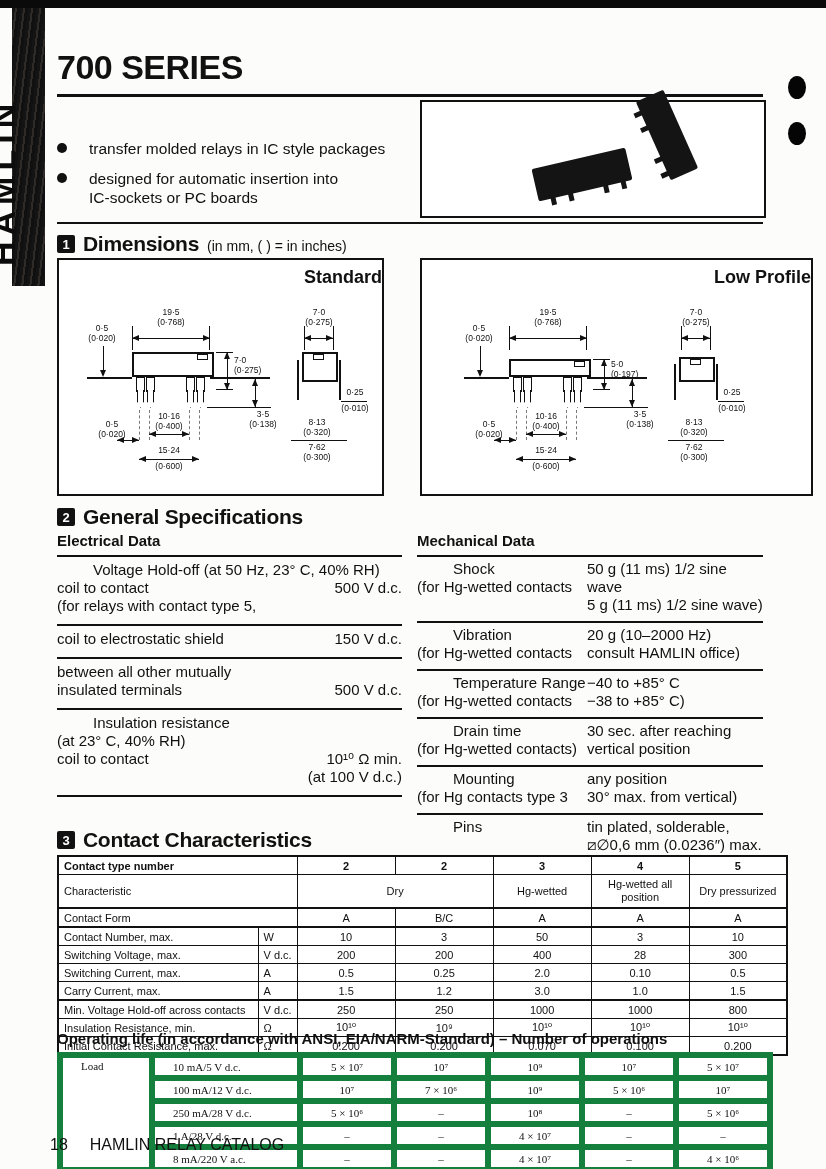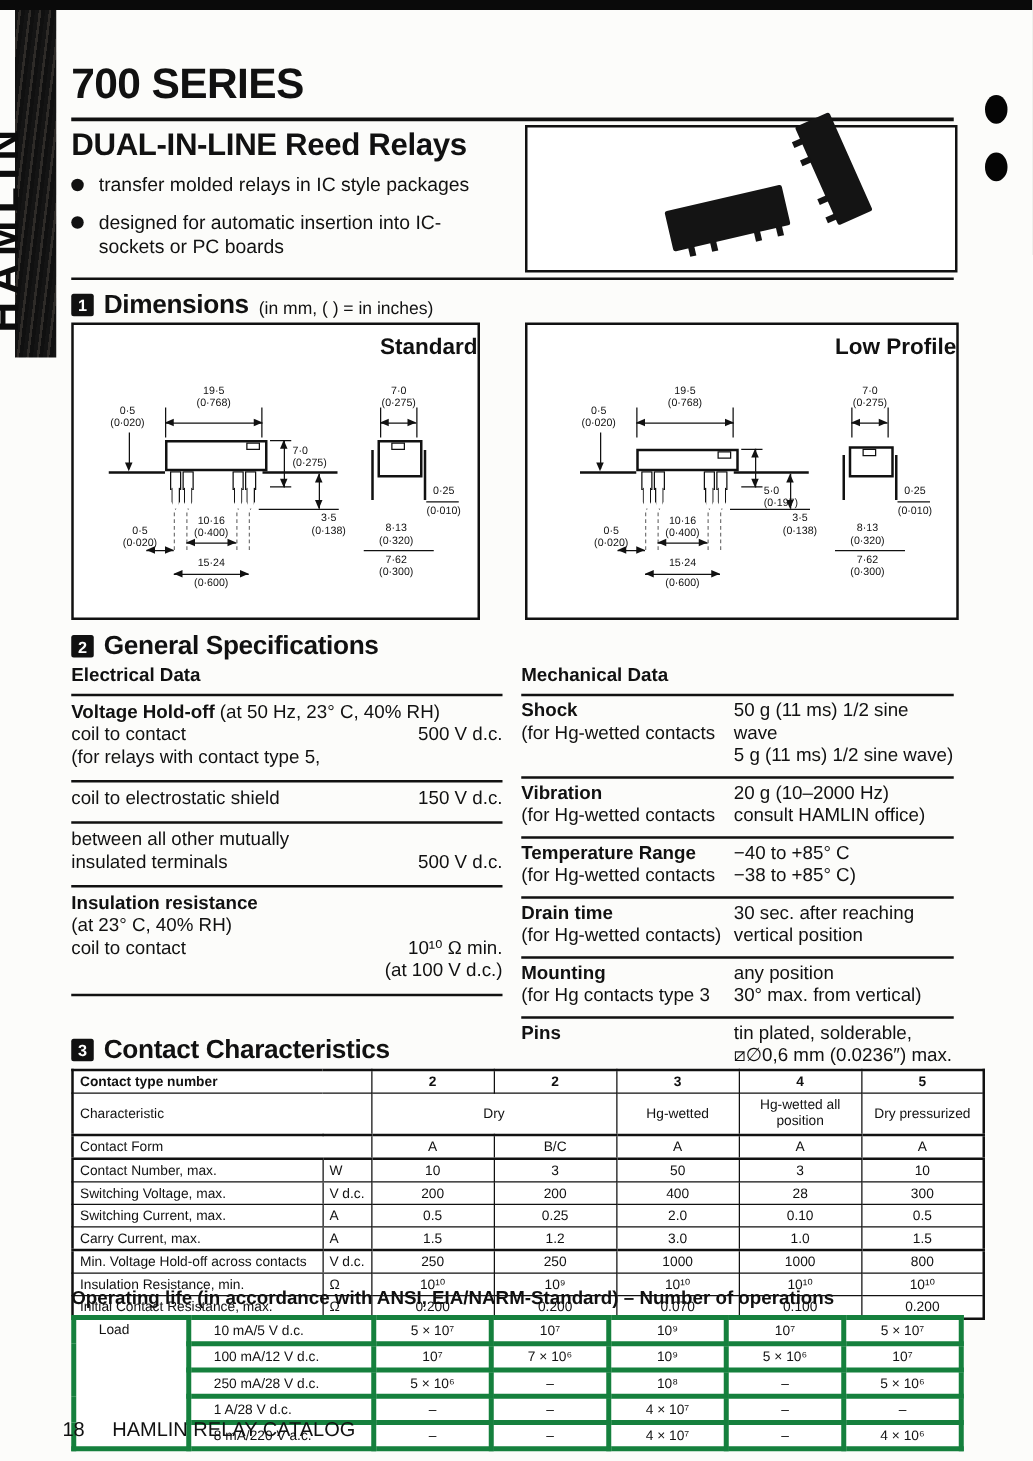--- a/index.html
+++ b/index.html
@@ -1,31 +1,31 @@
 <!DOCTYPE html>
 <html><head>
 <meta charset="utf-8">
 <style>
   html,body{margin:0;padding:0;background:#e8e8e4;}
   .page{position:relative;width:826px;height:1169px;background:#fcfcfa;overflow:hidden;
         font-family:"Liberation Sans","DejaVu Sans",sans-serif;color:#111;}
-  .b{font-weight:bold;}
+  .b{font-weight:normal;margin-left:36px;}
   
   .topbar{position:absolute;left:0;top:0;width:826px;height:8px;background:#0a0a0a;}
   .sidestrip{position:absolute;left:12px;top:8px;width:33px;height:278px;
      background:repeating-linear-gradient(97deg,#141414 0 3px,#2e2b28 3px 5px,#101010 5px 8px);}
   .brandclip{position:absolute;left:0;top:10px;width:20px;height:276px;overflow:hidden;}
   .brandtxt{position:absolute;left:-16px;top:256px;transform:rotate(-90deg);transform-origin:left top;
      font-size:34px;font-weight:bold;letter-spacing:6px;color:#0c0c0c;white-space:nowrap;}
   .dot{position:absolute;width:18px;height:23px;background:#050505;border-radius:50%;}
   
   .h1{position:absolute;left:57px;top:48px;font-size:34px;font-weight:bold;letter-spacing:-0.5px;}
   .mainrule{position:absolute;left:57px;top:94px;width:706px;height:3px;background:#111;}
   .h2{position:absolute;left:57px;top:102px;font-size:25px;font-weight:bold;letter-spacing:-0.3px;}
-  .bullet-line{position:absolute;left:57px;display:flex;gap:12px;width:330px;font-size:15.5px;line-height:19px;}
+  .bullet-line{position:absolute;left:57px;display:flex;gap:22px;width:330px;font-size:15.5px;line-height:19px;}
   .bdot{flex:0 0 10px;width:10px;height:10px;border-radius:50%;background:#111;margin-top:4px;}
   .photobox{position:absolute;left:420px;top:100px;width:342px;height:114px;border:2px solid #111;background:#fff;}
   .relay{position:absolute;background:#141414;border-radius:2px;}
   .rpin{position:absolute;background:#141414;width:5px;height:8px;bottom:-7px;}
   
   .secrule{position:absolute;left:57px;top:222px;width:706px;height:2px;background:#111;}
   .sec{position:absolute;display:flex;align-items:center;gap:8px;}
   .secnum{width:18px;height:18px;background:#111;color:#fff;font-weight:bold;font-size:13px;
           display:flex;align-items:center;justify-content:center;border-radius:2px;}
   .sectitle{font-size:21px;font-weight:bold;letter-spacing:-0.3px;}
@@ -87,42 +87,41 @@
   .ctable .c-unit:empty{border-left-color:transparent;}
   .ctable{border:2px solid #111;}
   .tr-type td{border-bottom:1px solid #111;font-weight:bold;}
   .tr-char td{border-bottom:2px solid #111;height:30px;white-space:normal;line-height:1.15;}
   .ctable tbody[data-repeat] tr:first-of-type td{border-bottom:2px solid #111;}
   .ctable tbody[data-repeat] tr:nth-of-type(6) td{border-top:2px solid #111;}
   
   .optitle{position:absolute;left:57px;top:1030px;font-size:15px;font-weight:bold;}
   .optable{position:absolute;left:57px;top:1052px;border-collapse:collapse;table-layout:fixed;
            font-size:11px;background:#fff;border:2px solid #111;}
-  .optable td{border:4px solid #15803d;padding:1px 18px;height:15px;white-space:nowrap;}
+  .optable td{border:6px solid #15803d;padding:1px 18px;height:15px;white-space:nowrap;font-family:Liberation Serif, serif;}
   .optable .op-v{text-align:center;}
   .optable .op-group{vertical-align:top;padding-top:2px;}
   
   .footer{position:absolute;left:50px;top:1136px;font-size:16px;display:flex;gap:22px;}
 </style>
 </head>
 <body>
 
 <div class="page">
 
   <div class="topbar"></div>
   <div class="sidestrip"></div>
   <div class="brandclip">
     <span class="brandtxt">HAMLIN</span>
   </div>
   <div class="dot" style="left:788px;top:76px;"></div>
   <div class="dot" style="left:788px;top:122px;"></div>
 
   <div class="h1">700 SERIES</div>
   <div class="mainrule"></div>
-  <div class="h2">DUAL-IN-LINE Reed Relays</div>
   <div class="bullet-line" style="top:139px;">
     <span class="bdot"></span>
     <span>transfer molded relays in IC style packages</span>
   </div>
   <div class="bullet-line" style="top:169px;width:300px;">
     <span class="bdot"></span>
     <span>designed for automatic insertion into IC-sockets or PC boards</span>
   </div>
   <div class="photobox">
     <div class="relay" style="left:112px;top:56px;width:96px;height:33px;transform:rotate(-13deg);">
@@ -196,21 +195,21 @@
       <div class="sv-lead" style="left:280px;"></div>
       <div class="dl" style="left:296px;top:128px;"><span>0·25</span></div>
       <div class="ln" style="left:282px;top:141px;width:26px;height:1px;"></div>
       <div class="dl" style="left:296px;top:144px;"><span>(0·010)</span></div>
       <div class="dl" style="left:258px;top:158px;"><span>8·13</span><br><span>(0·320)</span></div>
       <div class="ln" style="left:232px;top:180px;width:56px;height:1px;"></div>
       <div class="dl" style="left:258px;top:183px;"><span>7·62</span><br><span>(0·300)</span></div>
     </div>
   </div>
 
-  <div class="dimbox lp" style="left:420px;width:343px;">
+  <div class="dimbox lp" style="left:420px;width:343px;padding-left:46px;">
     <div class="dimbox-title">Low Profile</div>
     <div class="diag">
       <div class="ln" style="left:73px;top:66px;width:1px;height:24px;"></div>
       <div class="ln" style="left:150px;top:66px;width:1px;height:24px;"></div>
       <div class="dim" style="left:73px;top:78px;width:78px;"></div>
       <div class="dl" style="left:112px;top:48px;"><span>19·5</span><br><span>(0·768)</span></div>
       <div class="fv-body"></div>
       <div class="notch"></div>
       <div class="ln" style="left:28px;top:117px;width:45px;height:2px;"></div>
       <div class="ln" style="left:151px;top:117px;width:60px;height:2px;"></div>
@@ -221,21 +220,21 @@
       <div class="pin" style="left:78px;"></div>
       <div class="pin" style="left:88px;"></div>
       <div class="pin" style="left:128px;"></div>
       <div class="pin" style="left:138px;"></div>
       <div class="dl" style="left:43px;top:64px;"><span>0·5</span><br><span>(0·020)</span></div>
       <div class="ln" style="left:44px;top:86px;width:1px;height:29px;"></div>
       <div class="arrd" style="left:41px;top:110px;"></div>
       <div class="h-ext" style="top:99px;"></div>
       <div class="h-ext" style="top:129px;"></div>
       <div class="dimv h-dimv"></div>
-      <div class="dl2" style="left:175px;top:100px;margin-top:28px;"><span>5·0</span><br><span>(0·197)</span></div>
+      <div class="dl2" style="left:175px;top:100px;"><span>5·0</span><br><span>(0·197)</span></div>
       <div class="dash" style="left:80px;top:150px;height:30px;"></div>
       <div class="dash" style="left:90px;top:150px;height:30px;"></div>
       <div class="dash" style="left:130px;top:150px;height:30px;"></div>
       <div class="dash" style="left:140px;top:150px;height:30px;"></div>
       <div class="dl" style="left:110px;top:152px;"><span>10·16</span><br><span>(0·400)</span></div>
       <div class="dim" style="left:90px;top:174px;width:40px;"></div>
       <div class="dl" style="left:53px;top:160px;"><span>0·5</span><br><span>(0·020)</span></div>
       <div class="dim" style="left:58px;top:180px;width:22px;"></div>
       <div class="dl" style="left:110px;top:186px;"><span>15·24</span></div>
       <div class="dim" style="left:80px;top:199px;width:60px;"></div>

